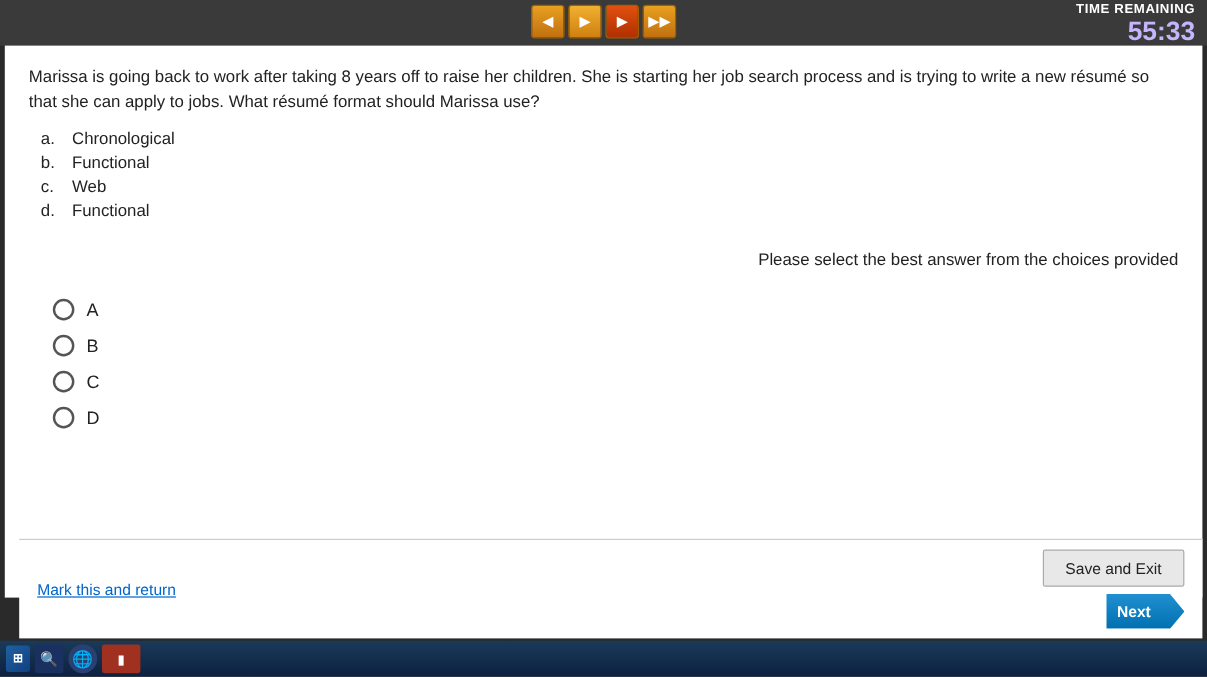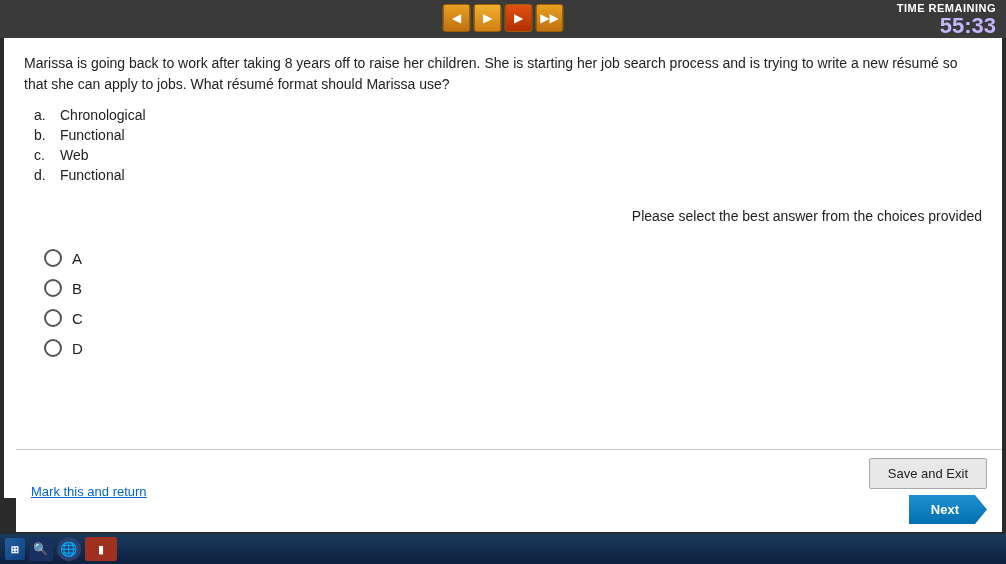--- a/index.html
+++ b/index.html
@@ -168,21 +168,21 @@
       padding: 7px 18px;
       font-size: 13px;
       cursor: pointer;
       border-radius: 2px;
       color: #222;
     }
 
     .btn-next {
       background: linear-gradient(180deg, #2090d0, #0070b0);
       border: none;
-      padding: 7px 22px;
+      padding: 7px 9px;
       font-size: 13px;
       cursor: pointer;
       color: #fff;
       font-weight: bold;
       clip-path: polygon(0 0, calc(100% - 12px) 0, 100% 50%, calc(100% - 12px) 100%, 0 100%);
       padding-right: 28px;
     }
 
     .btn-submit {
       background: linear-gradient(180deg, #1080c0, #0060a0);

